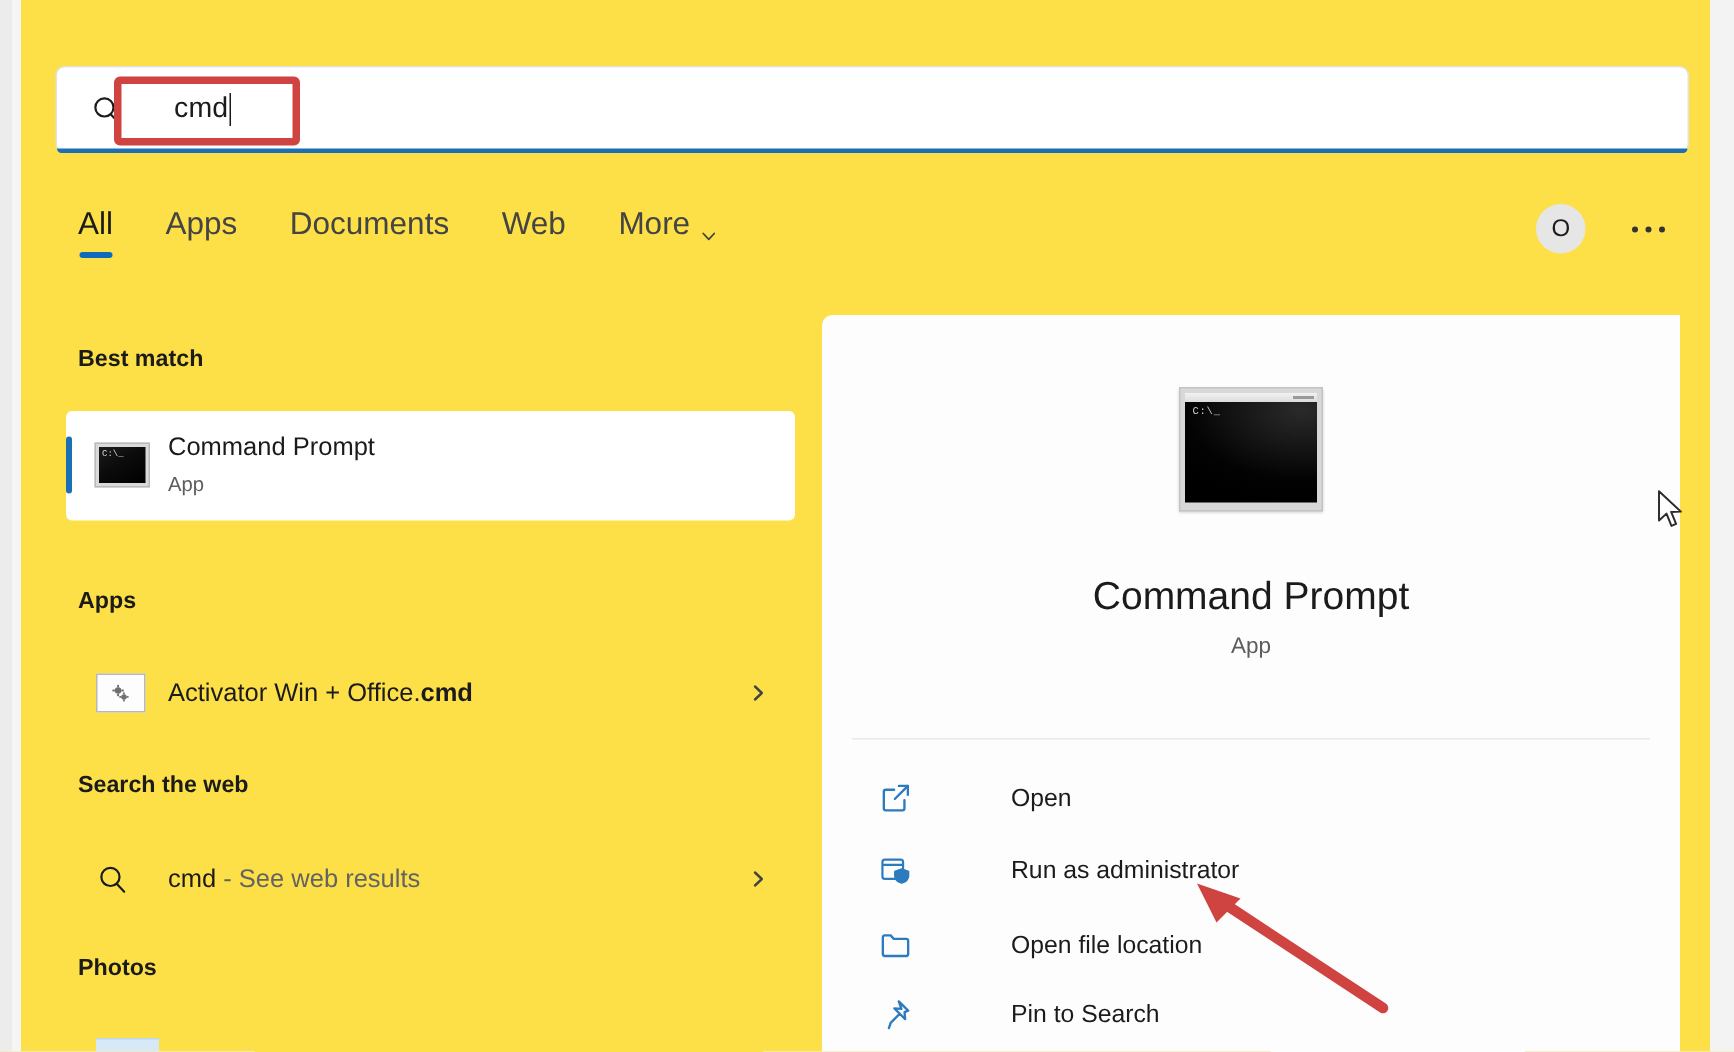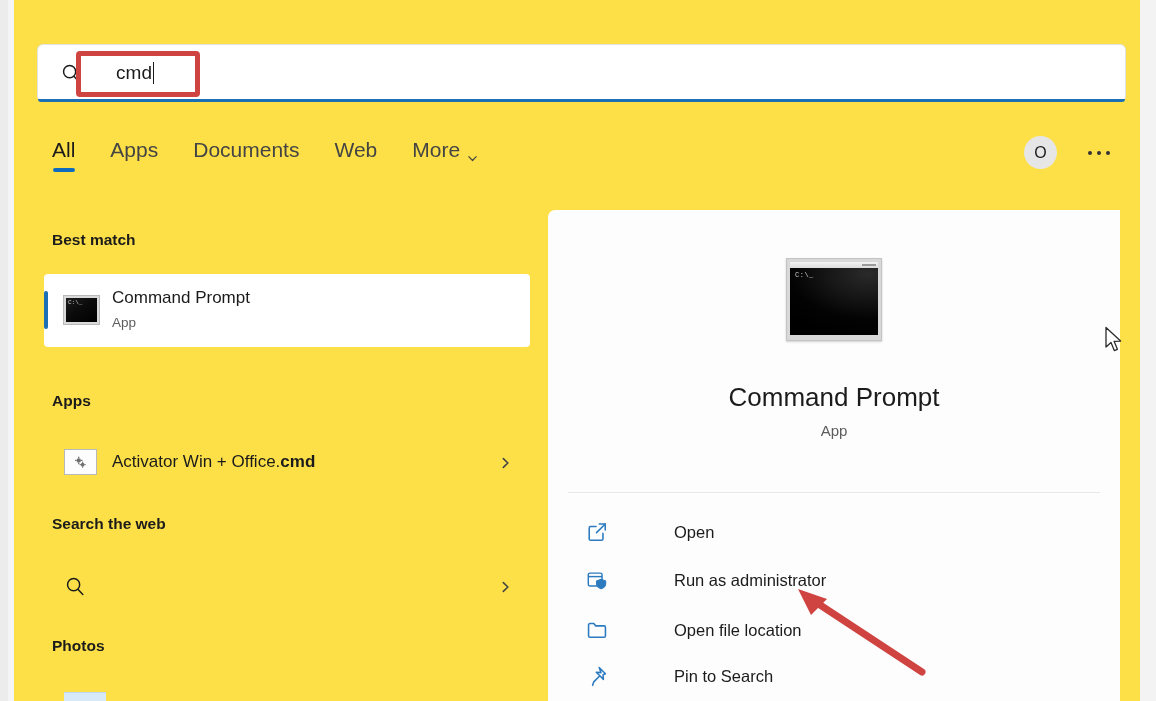--- a/index.html
+++ b/index.html
@@ -415,20 +415,21 @@
 
     <div class="section-head" style="top:315px;">Search the web</div>
 
     <div class="list-row" style="top:363px;">
       <span class="web-search-icon">
         <svg viewBox="0 0 24 24" fill="none" stroke="currentColor" stroke-width="1.6">
           <circle cx="10.5" cy="10.5" r="6.6"></circle>
           <line x1="15.4" y1="15.8" x2="20.5" y2="21.2" stroke-linecap="round"></line>
         </svg>
       </span>
+      <span class="row-label"><span>cmd</span><span class="muted"> - See web results</span></span>
       <span class="chev-right">
         <svg viewBox="0 0 12 12" fill="none" stroke="currentColor" stroke-width="1.5">
           <polyline points="4,2 8.2,6 4,10" stroke-linecap="round" stroke-linejoin="round"></polyline>
         </svg>
       </span>
     </div>
 
     <div class="section-head" style="top:437px;text-align:right;">Photos</div>
   </div>
 

